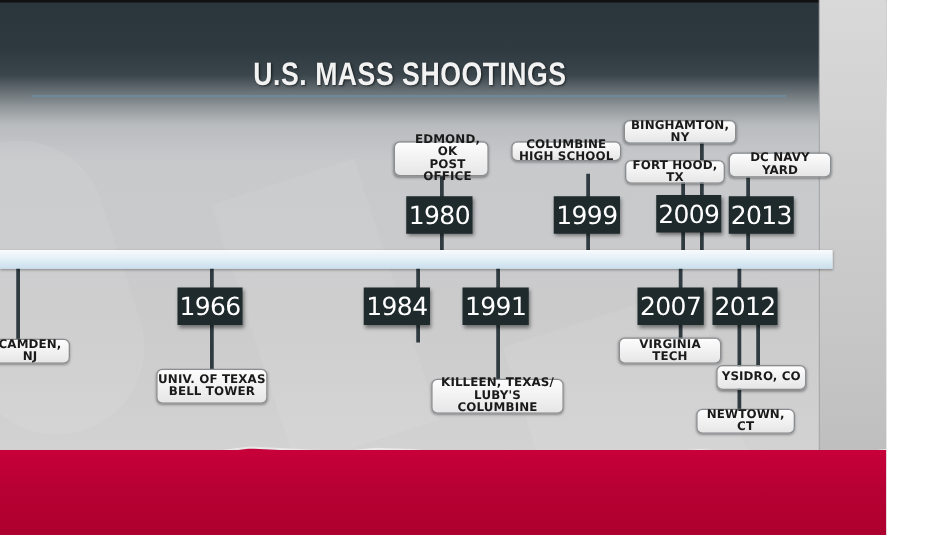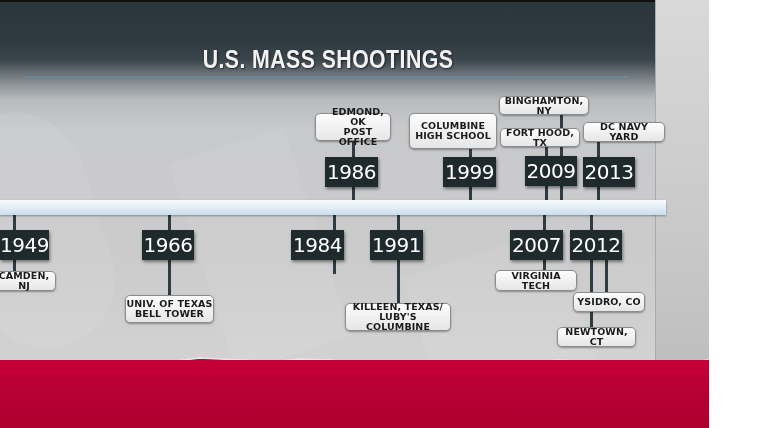--- a/index.html
+++ b/index.html
@@ -84,39 +84,38 @@
   <div class="stem" style="left:13px; top:214px; height:62px;"></div>
   <div class="stem" style="left:168px; top:214px; height:84px;"></div>
   <div class="stem" style="left:333px; top:214px; height:60px;"></div>
   <div class="stem" style="left:397px; top:214px; height:92px;"></div>
   <div class="stem" style="left:543px; top:214px; height:60px;"></div>
   <div class="stem" style="left:590px; top:214px; height:116px;"></div>
   <div class="stem" style="left:605px; top:258px; height:36px;"></div>
 
   <div class="axis"></div>
 
-  <div class="year" style="left:325px; top:157px; width:53px;">1986</div>
+  <div class="year" style="left:325px; top:157px; width:53px;">1980</div>
   <div class="year" style="left:443px; top:157px; width:53px;">1999</div>
   <div class="year" style="left:525px; top:156px; width:52px;">2009</div>
   <div class="year" style="left:583px; top:157px; width:52px;">2013</div>
 
-  <div class="year" style="left:0px; top:230px; width:49px;">1949</div>
   <div class="year" style="left:142px; top:230px; width:52px;">1966</div>
   <div class="year" style="left:291px; top:230px; width:53px;">1984</div>
   <div class="year" style="left:370px; top:230px; width:53px;">1991</div>
   <div class="year" style="left:510px; top:230px; width:53px;">2007</div>
   <div class="year" style="left:570px; top:230px; width:52px;">2012</div>
 
   <div class="label" style="left:315px; top:113px; width:76px; height:28px;padding-left:10px;">
     <div>
         <span>EDMOND, OK</span>
         <span>POST OFFICE</span>
       </div>
   </div>
-  <div class="label" style="left:409px; top:113px; width:88px; height:36px;">
+  <div class="label" style="left:409px; top:113px; width:88px; height:16px;">
     <div>
         <span>COLUMBINE</span>
         <span>HIGH SCHOOL</span>
       </div>
   </div>
   <div class="label" style="left:499px; top:96px; width:90px; height:19px;">
     <span>BINGHAMTON, NY</span>
   </div>
   <div class="label" style="left:500px; top:128px; width:80px; height:19px;">
     <span>FORT HOOD, TX</span>

